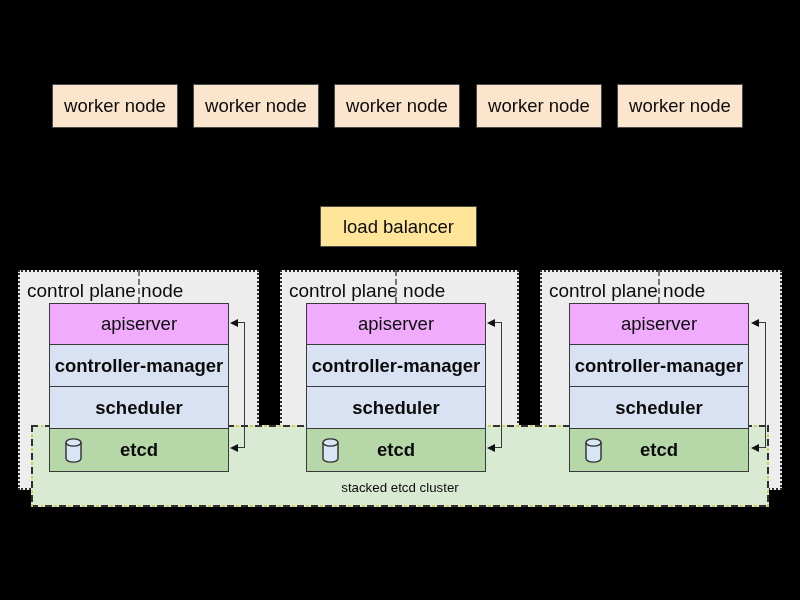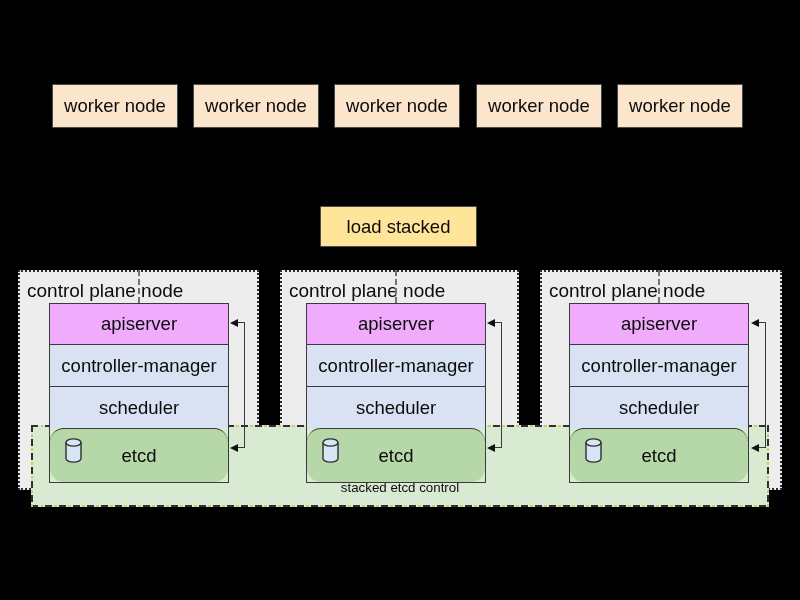--- a/index.html
+++ b/index.html
@@ -18,24 +18,24 @@
   
   .band{position:absolute;left:31px;top:425px;width:738px;height:82px;background:#D9EAD3;}
   .band-edge{position:absolute;}
   .band-h{left:0;width:100%;height:2.4px;background:repeating-linear-gradient(90deg,#2f2f2f 0 7px,rgba(0,0,0,0) 7px 9.5px,#d6cc50 9.5px 12px,rgba(0,0,0,0) 12px 14px);}
   .band-v{top:0;height:100%;width:2.4px;background:repeating-linear-gradient(180deg,#2f2f2f 0 7px,rgba(0,0,0,0) 7px 9.5px,#d6cc50 9.5px 12px,rgba(0,0,0,0) 12px 14px);}
   .band-top{top:0;} .band-bottom{bottom:0;} .band-left{left:0;} .band-right{right:0;}
   .band-label{position:absolute;left:0;top:55px;width:100%;text-align:center;font-size:13.3px;}
   
   .stack{position:absolute;top:303px;width:180px;border:1.5px solid #3a3a3a;box-sizing:border-box;}
   .row{position:relative;display:flex;align-items:center;justify-content:center;font-size:18.5px;box-sizing:border-box;}
-  .row + .row{border-top:1.2px solid #3a3a3a;}
+  .row + .row{border-top:1.2px solid #3a3a3a;font-weight:bold;}
   .row-apiserver{height:40px;background:#f0abfc;}
   .row-comp{height:42px;background:#D9E2F3;}
-  .row-etcd{height:54px;background:#B6D7A8;border-radius:14px;}
+  .row-etcd{height:43px;background:#B6D7A8;}
   .db-icon{position:absolute;left:14px;top:9px;}
   
   .drop{position:absolute;top:270px;height:33px;width:0;border-left:2px dashed #757575;}
   
   .bracket{position:absolute;top:322px;width:10px;height:126px;border:1.6px solid #3a3a3a;border-left:none;box-sizing:border-box;}
   .tri{position:absolute;width:0;height:0;border-top:4.5px solid transparent;border-bottom:4.5px solid transparent;border-right:8px solid #101010;}
 </style>
 </head>
 <body>
 
@@ -51,39 +51,39 @@
       <span>worker node</span>
     </div>
   <div class="box worker" style="left:476px">
       <span>worker node</span>
     </div>
   <div class="box worker" style="left:617px">
       <span>worker node</span>
     </div>
 
   <div class="box lb">
-      <span>load stacked</span>
+      <span>load balancer</span>
     </div>
 
   <div class="cp" style="left:18px;width:241px">
       <span class="cp-label">control plane node</span>
     </div>
   <div class="cp" style="left:280px;width:239px">
       <span class="cp-label">control plane node</span>
     </div>
   <div class="cp" style="left:540px;width:242px">
       <span class="cp-label">control plane node</span>
     </div>
 
   <div class="band">
     <div class="band-edge band-h band-top"></div>
     <div class="band-edge band-h band-bottom"></div>
     <div class="band-edge band-v band-left"></div>
     <div class="band-edge band-v band-right"></div>
-    <div class="band-label">stacked etcd control</div>
+    <div class="band-label">stacked etcd cluster</div>
   </div>
 
   <div class="stack" style="left:49px">
     <div class="row row-apiserver">
         <span>apiserver</span>
       </div>
     <div class="row row-comp">
         <span>controller-manager</span>
       </div>
     <div class="row row-comp">

